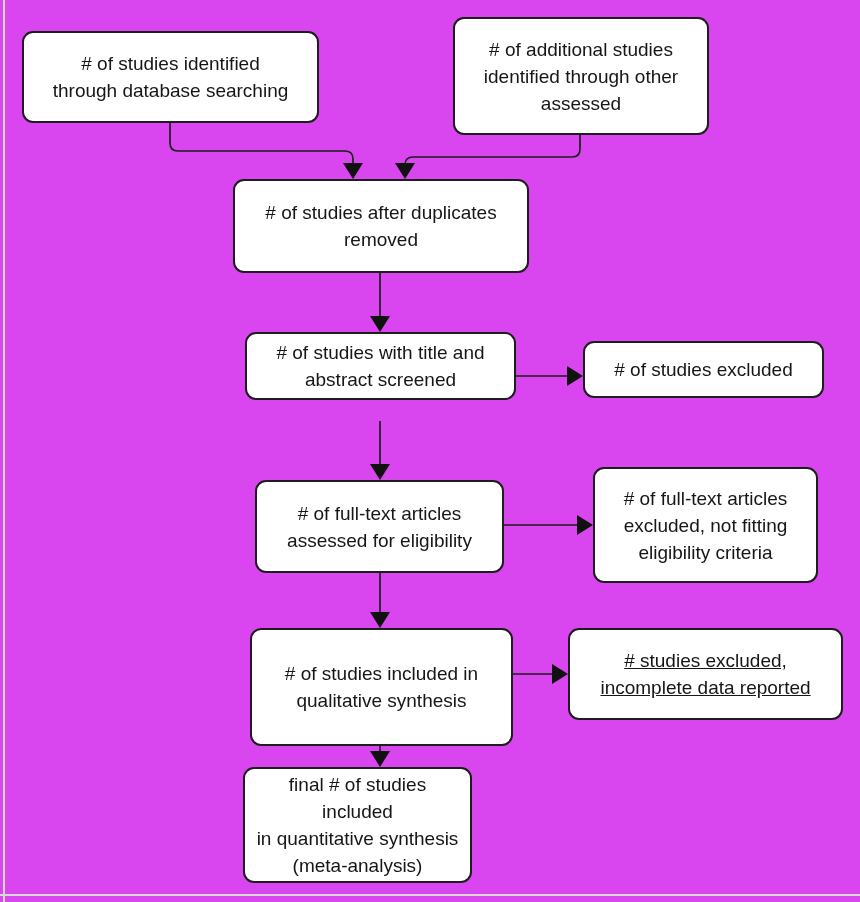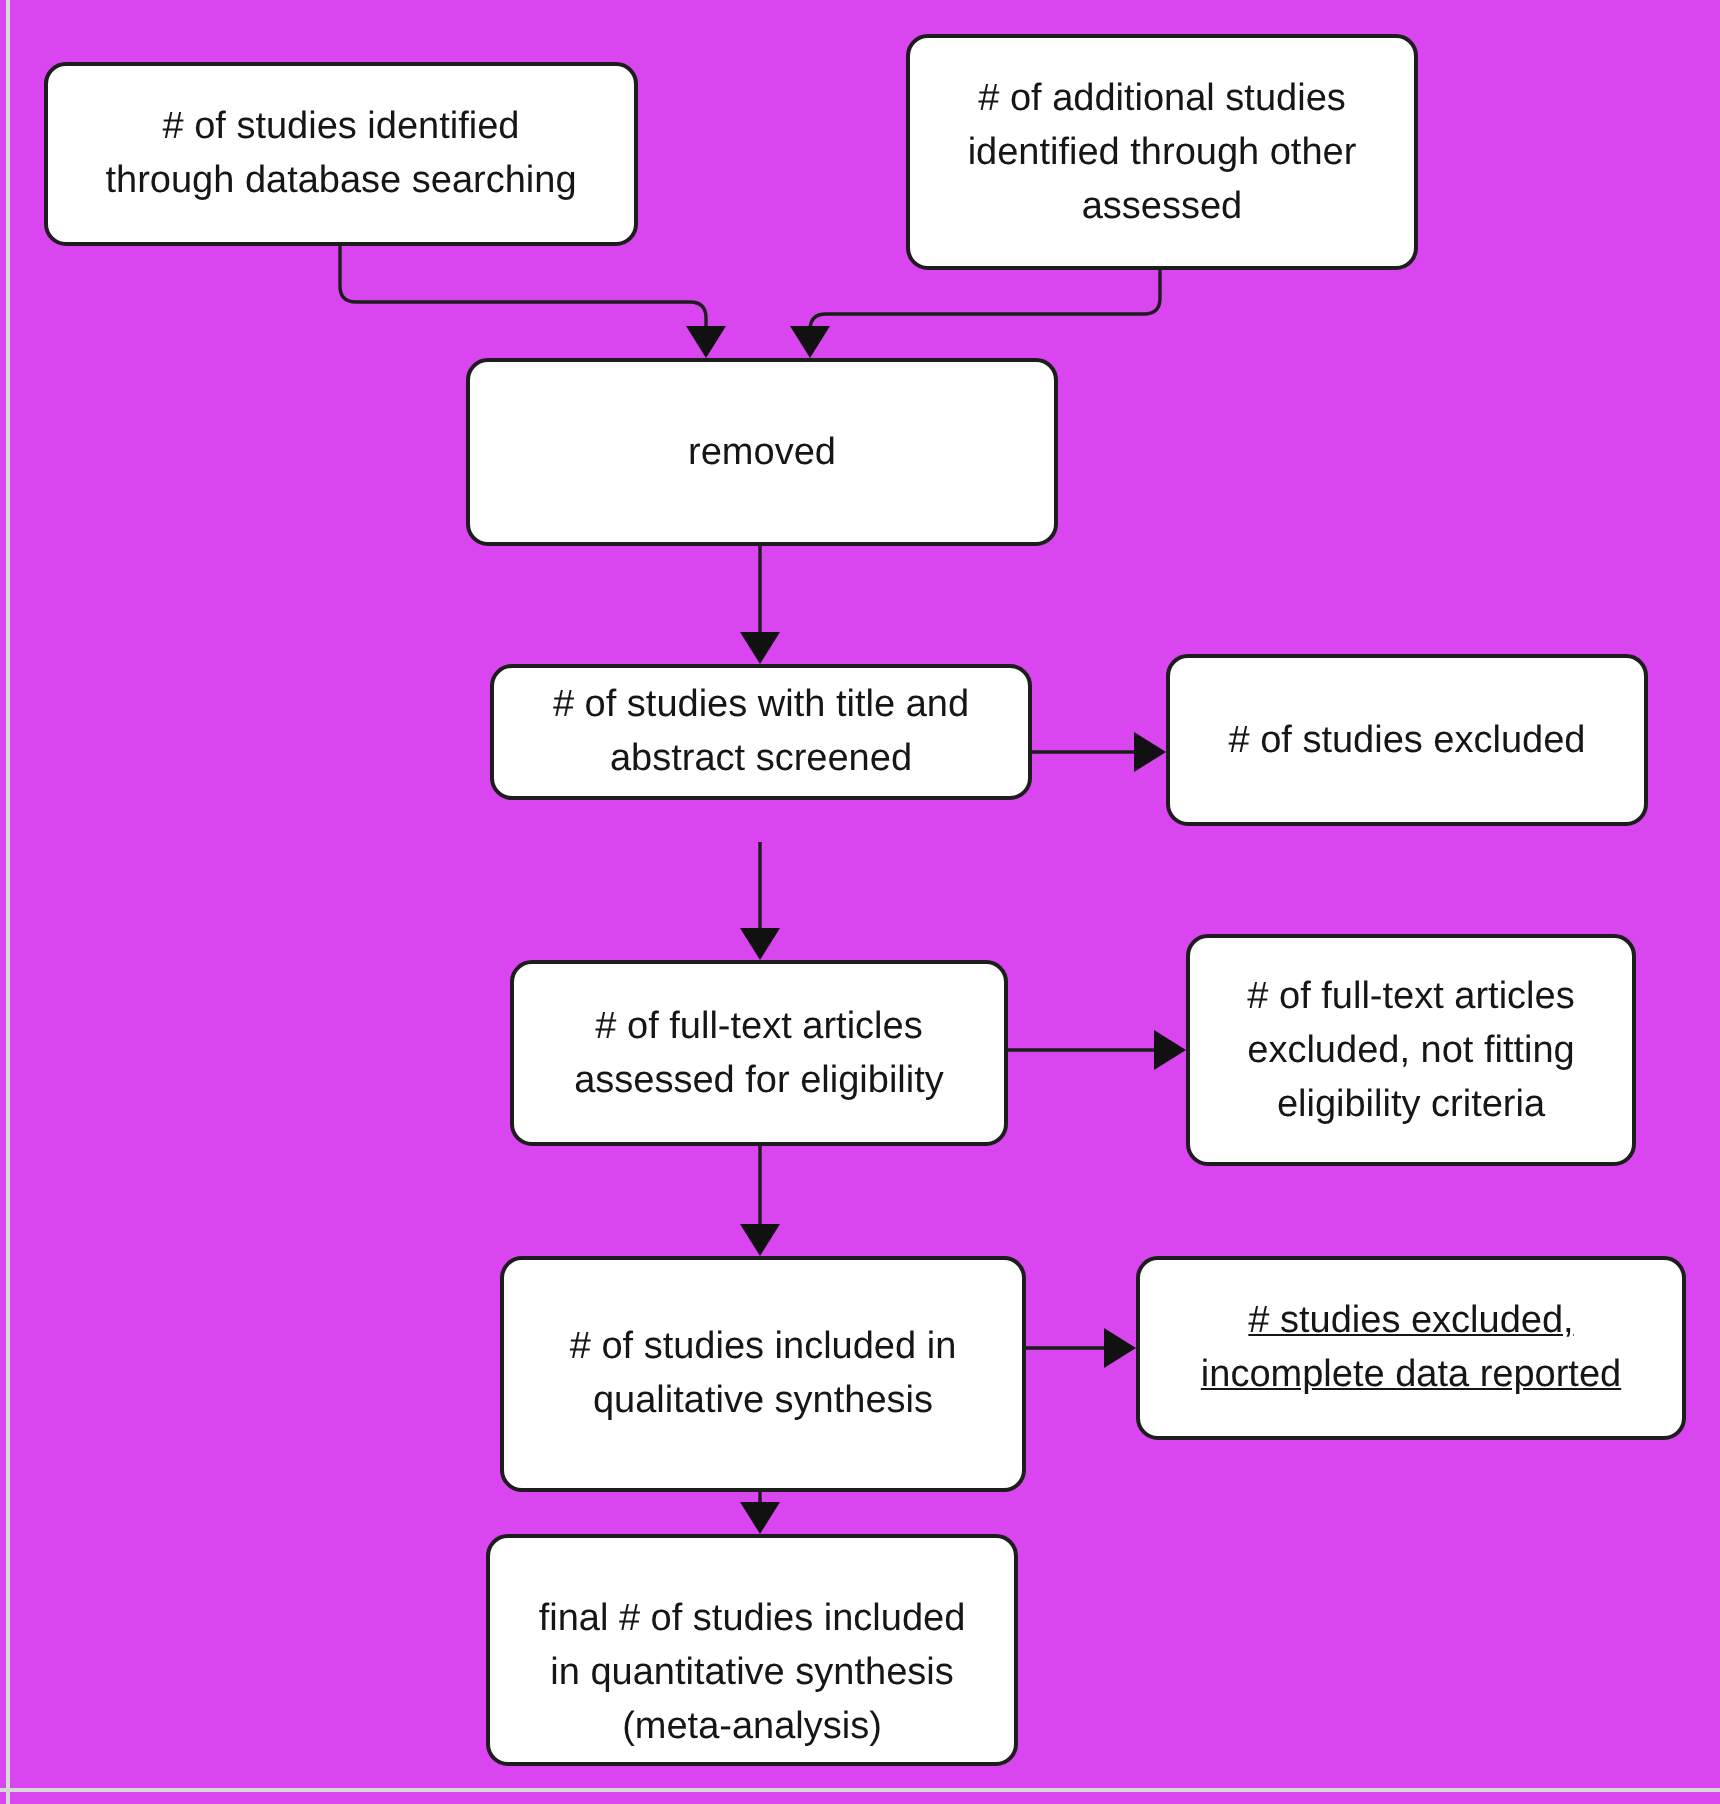--- a/index.html
+++ b/index.html
@@ -14,26 +14,26 @@
     border:2px solid #1d1d1d;border-radius:11px;background:#ffffff;
     display:flex;flex-direction:column;justify-content:center;align-items:center;
     text-align:center;color:#161616;font-size:19px;line-height:27px;
     padding:4px 8px;
   }
   
   .n0{left:22px;top:31px;width:297px;height:92px;}
   .n1{left:453px;top:17px;width:256px;height:118px;}
   .n2{left:233px;top:179px;width:296px;height:94px;}
   .n3{left:245px;top:332px;width:271px;height:68px;}
-  .n4{left:583px;top:327px;width:241px;height:86px;}
+  .n4{left:583px;top:341px;width:241px;height:57px;}
   .n5{left:255px;top:480px;width:249px;height:93px;}
   .n6{left:593px;top:467px;width:225px;height:116px;}
   .n7{left:250px;top:628px;width:263px;height:118px;}
   .n8{left:568px;top:628px;width:275px;height:92px;text-decoration:underline;}
-  .n9{left:243px;top:767px;width:266px;height:116px;justify-content:flex-end;}
+  .n9{left:243px;top:767px;width:229px;height:116px;}
 </style>
 </head>
 <body>
 
 <div class="stage">
 
   <div class="frame-line frame-left"></div>
   <div class="frame-line frame-bottom"></div>
 
   <svg class="wires" viewBox="0 0 860 902">
@@ -70,20 +70,21 @@
     <div>through database searching</div>
   </div>
 
   <div class="node n1">
     <div># of additional studies</div>
     <div>identified through other</div>
     <div>assessed</div>
   </div>
 
   <div class="node n2">
+    <div># of studies after duplicates</div>
     <div>removed</div>
   </div>
 
   <div class="node n3">
     <div># of studies with title and</div>
     <div>abstract screened</div>
   </div>
 
   <div class="node n4">
     <div># of studies excluded</div>

